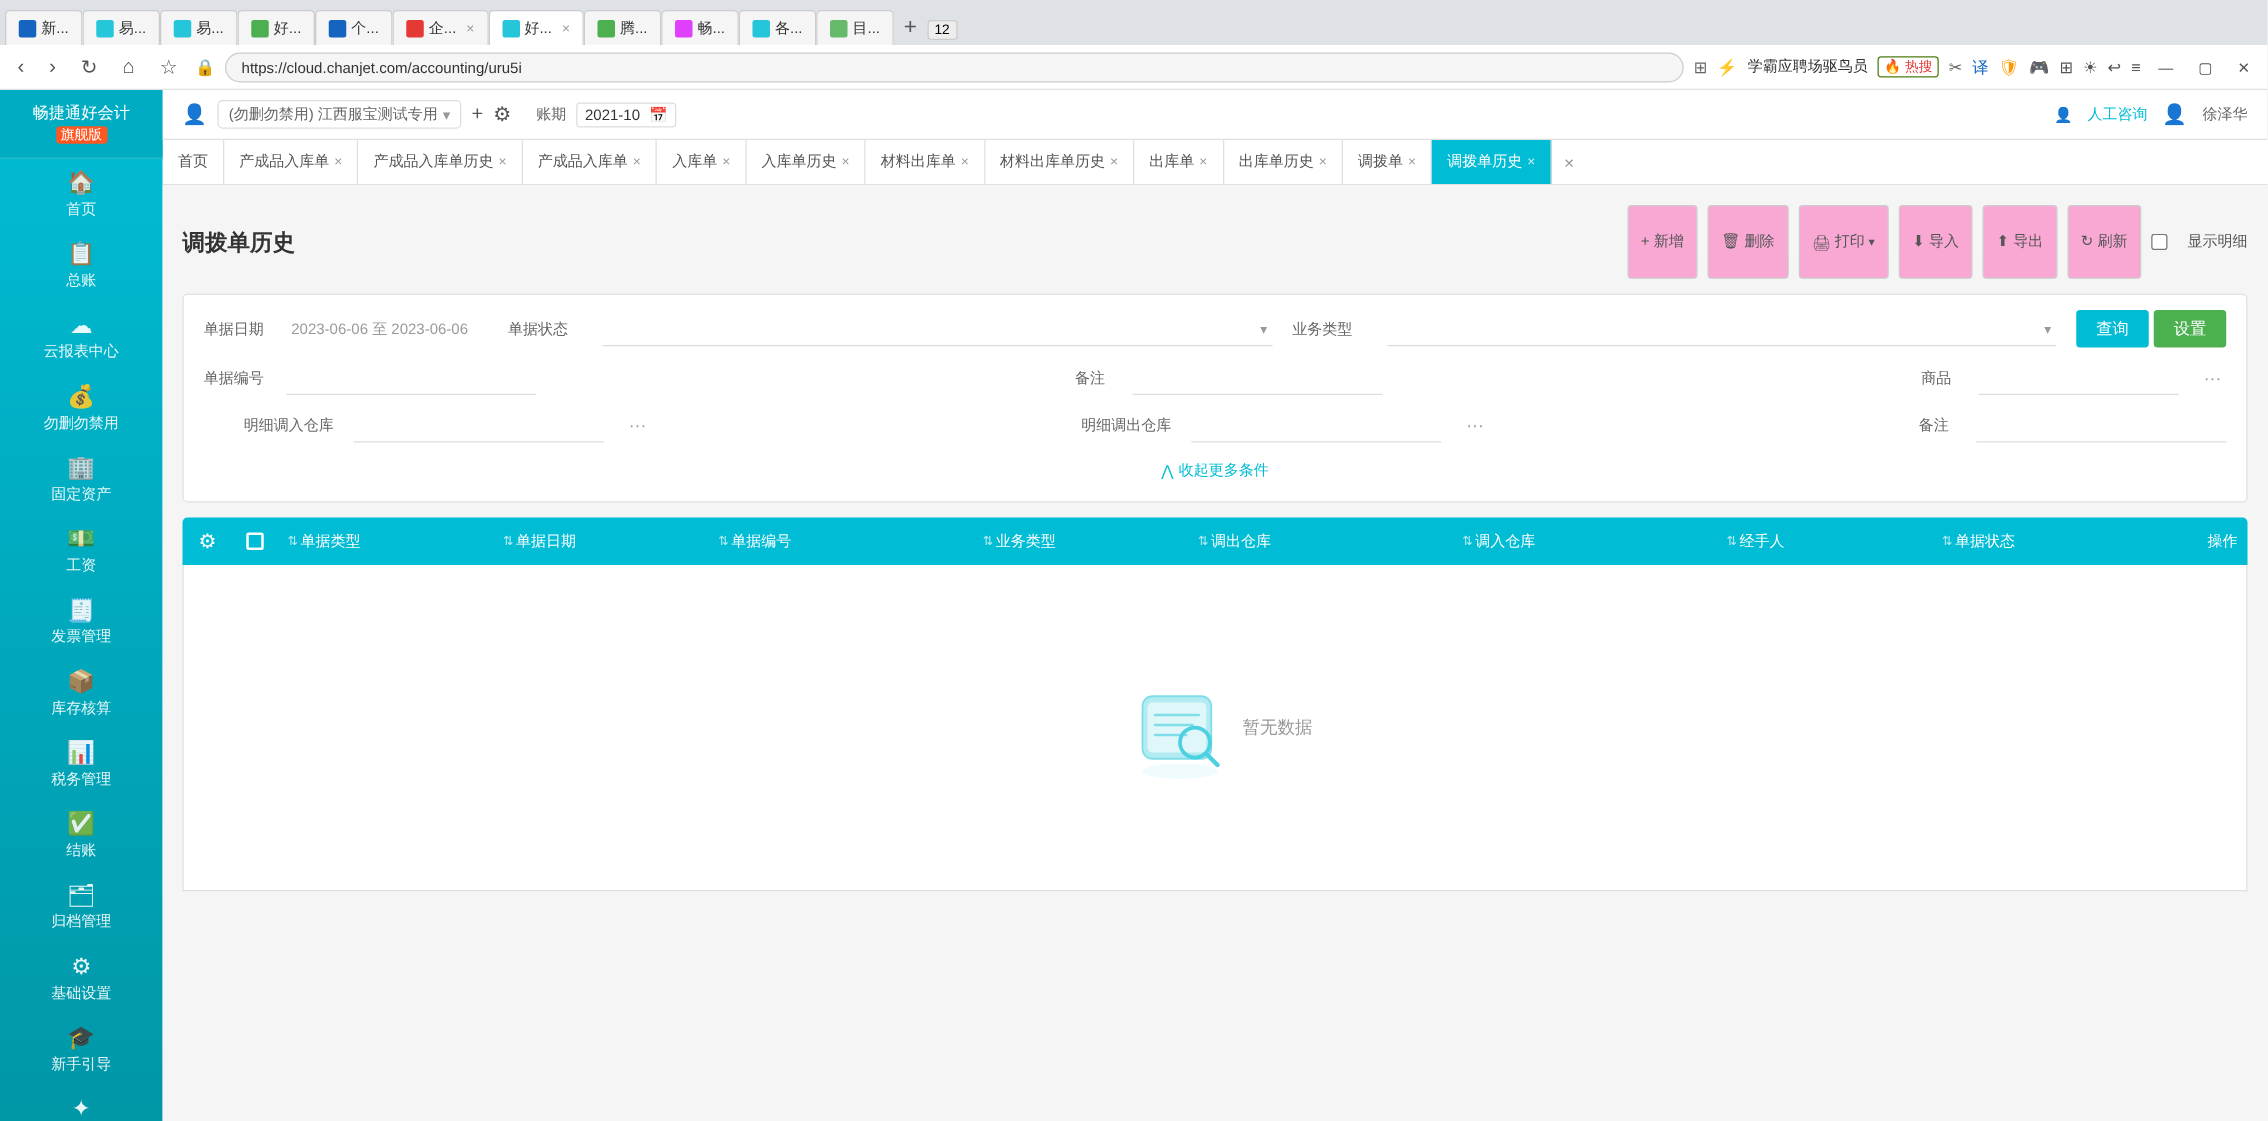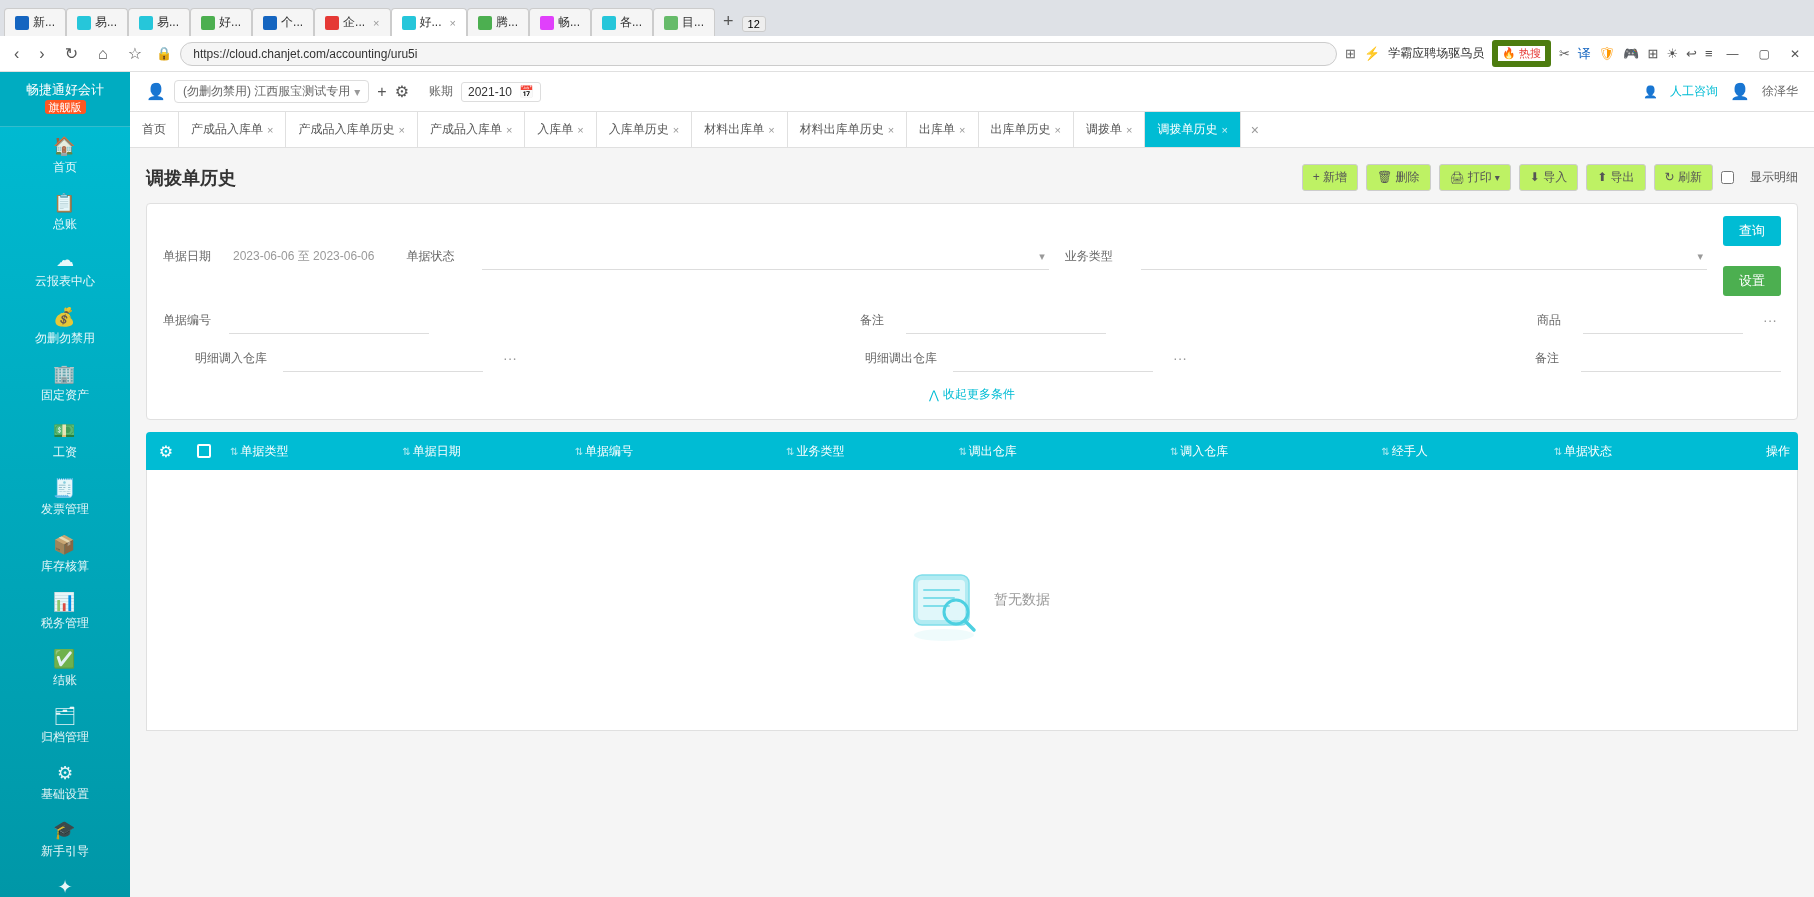--- a/index.html
+++ b/index.html
@@ -144,24 +144,24 @@
     }
     .page-tab.active { background: #00bcd4; color: #fff; }
     .page-tab .tab-x { font-size: 11px; color: #999; }
     .page-tab.active .tab-x { color: rgba(255,255,255,0.8); }
 
     
     .content { flex: 1; padding: 16px; background: #f5f5f5; overflow-y: auto; }
     .page-title { font-size: 18px; font-weight: bold; color: #333; margin-bottom: 16px; display: flex; align-items: center; justify-content: space-between; }
     .page-title-actions { display: flex; align-items: center; gap: 8px; font-size: 13px; }
     .btn-action {
-      padding: 4px 10px;
+      padding: 20px 10px;
       border: 1px solid #ccc;
       border-radius: 3px;
-      background: #bef264;
+      background: #f9a8d4;
       cursor: pointer;
       display: flex;
       align-items: center;
       gap: 3px;
       color: #555;
       font-size: 12px;
     }
     .checkbox-label { display: flex; align-items: center; gap: 16px; font-size: 12px; color: #555; }
 
     
@@ -239,21 +239,21 @@
     }
     .btn-settings {
       background: #4caf50;
       color: #fff;
       border: none;
       border-radius: 3px;
       padding: 6px 16px;
       cursor: pointer;
       font-size: 13px;
     }
-    .query-btns { display: flex; flex-direction: column; gap: 20px; }
+    .query-btns { display: flex; flex-direction: row; gap: 4px; }
 
     
     .table-header {
       background: #00bcd4;
       display: flex;
       align-items: center;
       height: 38px;
       border-radius: 4px 4px 0 0;
     }
     .table-header-cell {
@@ -357,21 +357,21 @@
   <button class="nav-btn">‹</button>
   <button class="nav-btn">›</button>
   <button class="nav-btn">↻</button>
   <button class="nav-btn">⌂</button>
   <button class="nav-btn">☆</button>
   <span style="color:#4caf50;font-size:13px;">🔒</span>
   <input class="nav-url" type="text" value="https://cloud.chanjet.com/accounting/uru5i" style="">
   <span style="font-size:13px;color:#666;">⊞</span>
   <span style="color:#ff9800;">⚡</span>
   <span style="font-size:12px;color:#333;">学霸应聘场驱鸟员</span>
-  <span style="font-size:11px;color:#e53935;border:6px solid #4d7c0f;border-radius:3px;padding:0 4px;">🔥 热搜</span>
+  <span style="font-size:11px;color:#e53935;border:1px solid #4d7c0f;border-radius:3px;padding:0 4px;">🔥 热搜</span>
   <span style="font-size:13px;color:#666;">✂</span>
   <span style="font-size:13px;color:#1565c0;">译</span>
   <span style="font-size:13px;color:#ff9800;">🛡</span>
   <span style="font-size:13px;color:#9c27b0;">🎮</span>
   <span style="font-size:13px;color:#555;">⊞</span>
   <span style="font-size:13px;color:#555;">☀</span>
   <span style="font-size:13px;color:#555;">↩</span>
   <span style="font-size:13px;color:#555;">≡</span>
   <button class="nav-btn" style="font-size:12px;">—</button>
   <button class="nav-btn" style="font-size:12px;">▢</button>

